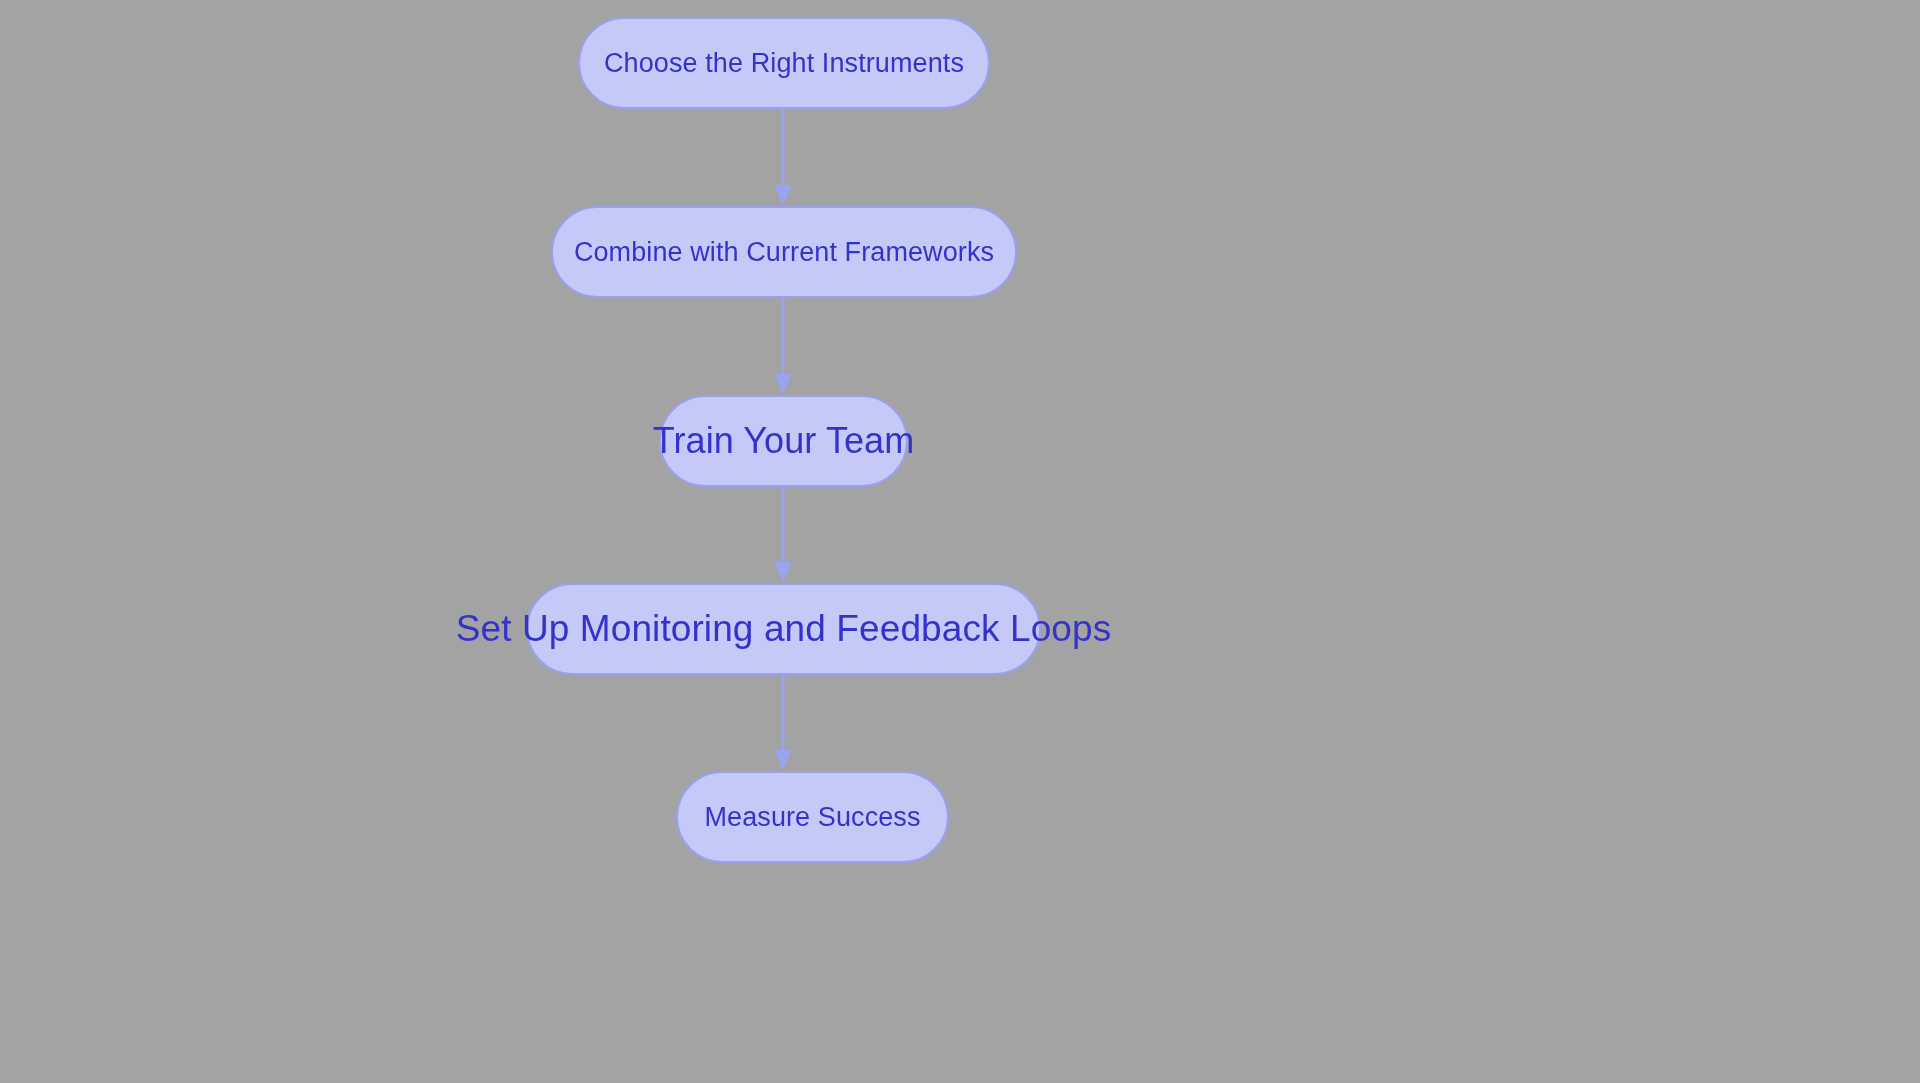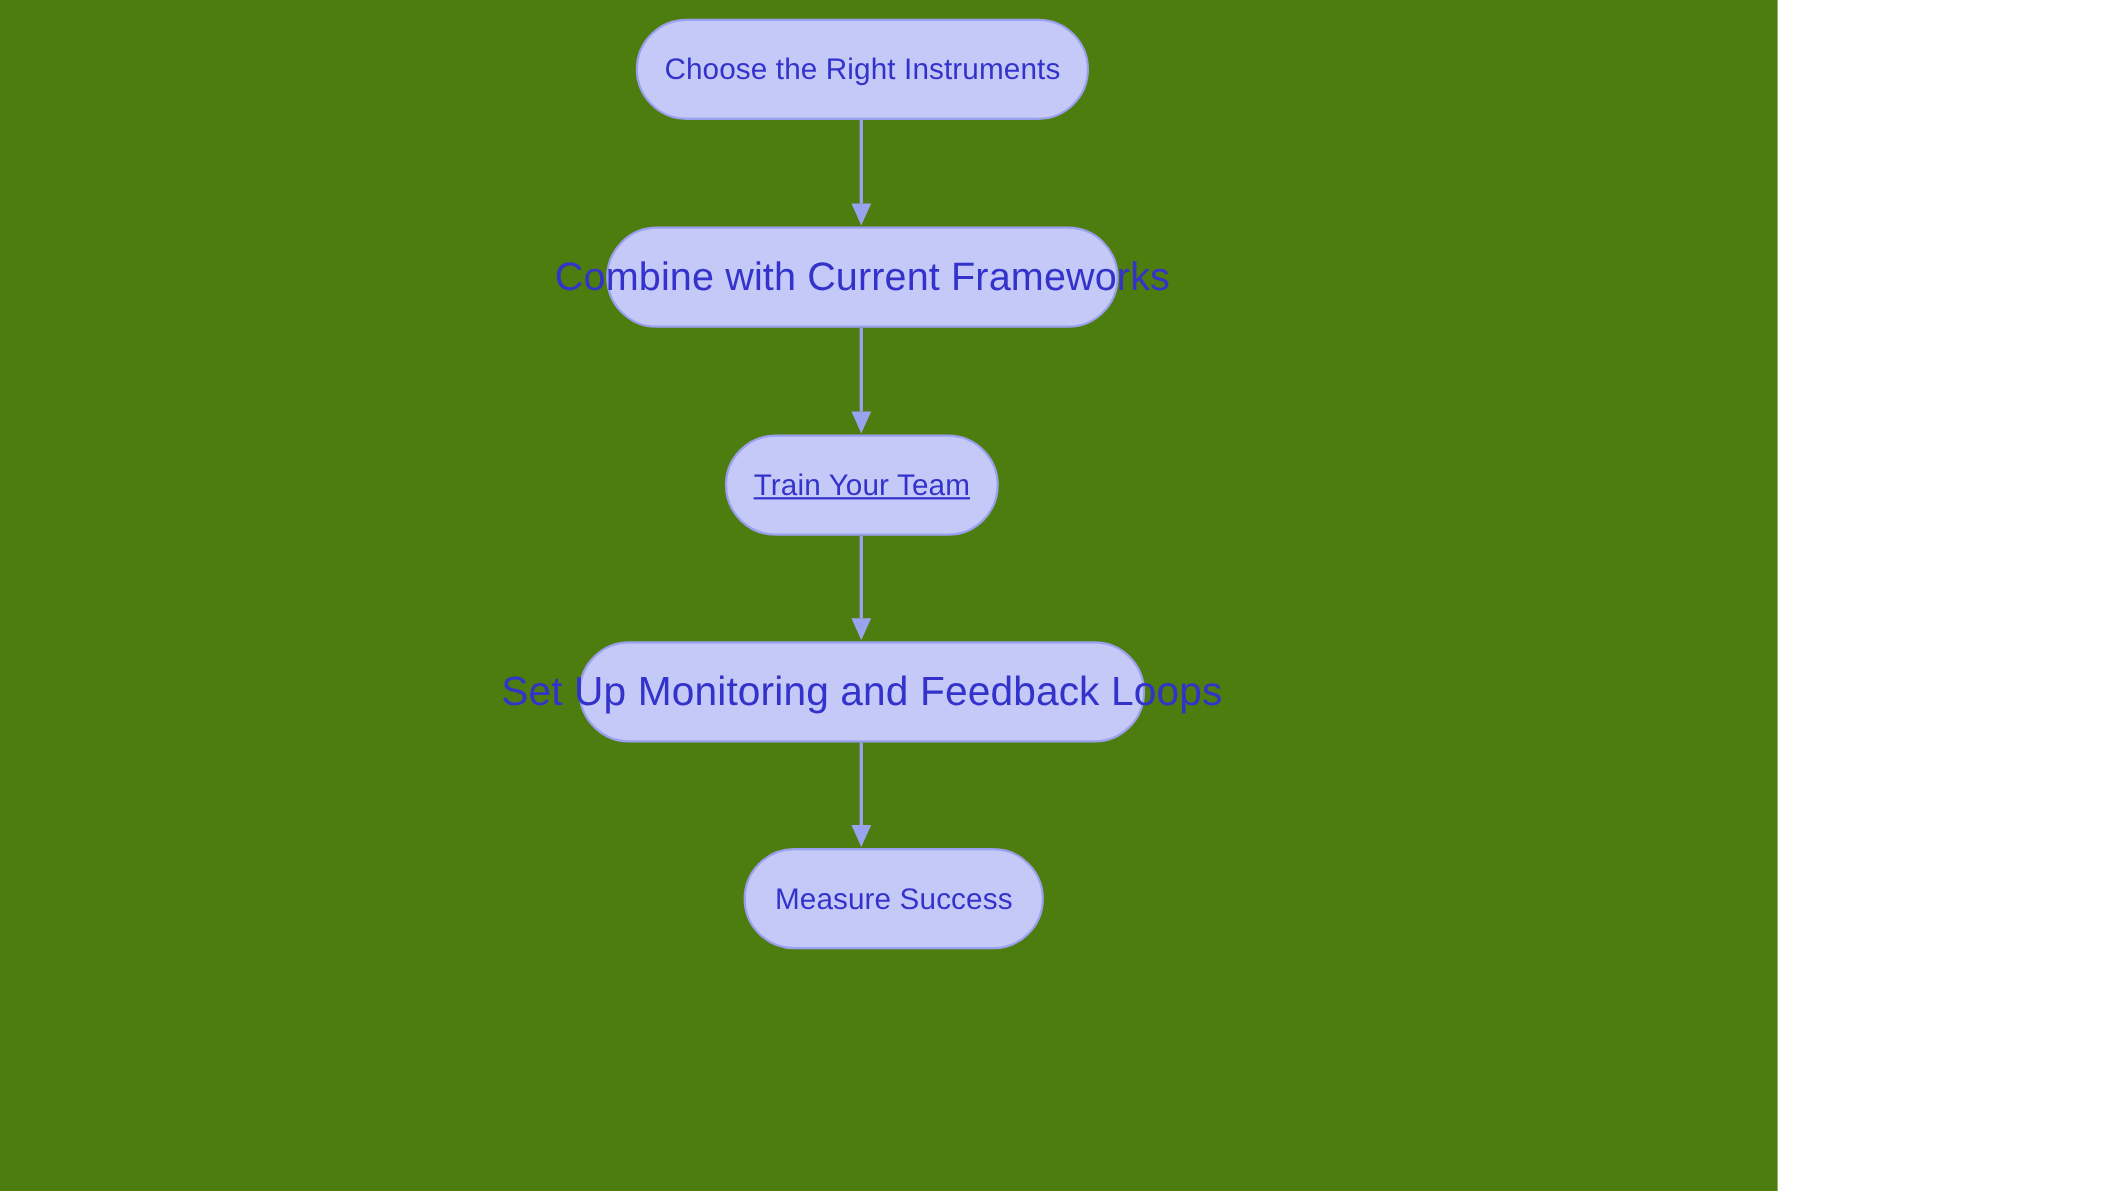--- a/index.html
+++ b/index.html
@@ -45,21 +45,21 @@
     line-height: 1.2;
     letter-spacing: 0.1px;
     white-space: nowrap;
     text-align: center;
     user-select: none;
   }
 </style>
 </head>
 <body>
 
-<div id="canvas" style="width: 1616px; height: 1083px; background: #4d7c0f;">
+<div id="canvas" style="width: 1920px; height: 1083px; background: #a3a3a3;">
 
   <svg id="edge-layer" viewBox="0 0 1920 1083" width="1920" height="1083" xmlns="http://www.w3.org/2000/svg">
       <g>
         <line x1="783" y1="109" x2="783" y2="185" stroke="#9aa3f0" stroke-width="3"></line>
         <polygon points="774,185 792,185 783,205" fill="#9aa3f0"></polygon>
       </g>
       <g>
         <line x1="783" y1="298" x2="783" y2="374" stroke="#9aa3f0" stroke-width="3"></line>
         <polygon points="774,374 792,374 783,394" fill="#9aa3f0"></polygon>
       </g>
@@ -71,24 +71,24 @@
         <line x1="783" y1="675" x2="783" y2="750" stroke="#9aa3f0" stroke-width="3"></line>
         <polygon points="774,750 792,750 783,770" fill="#9aa3f0"></polygon>
       </g>
     </svg>
 
   <div id="node-layer">
       <div class="node" style="left: 578px; top: 17px; width: 412px; height: 92px; background: rgb(197, 201, 247); border-color: rgb(154, 160, 238); border-width: 2px; border-radius: 46px;">
         <span class="node-label" style="color: rgb(51, 51, 204); font-size: 27px;">Choose the Right Instruments</span>
       </div>
       <div class="node" style="left: 551px; top: 206px; width: 466px; height: 92px; background: rgb(197, 201, 247); border-color: rgb(154, 160, 238); border-width: 2px; border-radius: 46px;">
-        <span class="node-label" style="color: rgb(51, 51, 204); font-size: 36px;">Combine with Current Frameworks</span>
+        <span class="node-label" style="color: rgb(51, 51, 204); font-size: 27px;">Combine with Current Frameworks</span>
       </div>
       <div class="node" style="left: 659px; top: 395px; width: 249px; height: 92px; background: rgb(197, 201, 247); border-color: rgb(154, 160, 238); border-width: 2px; border-radius: 46px;">
-        <span class="node-label" style="color: rgb(51, 51, 204); font-size: 27px; text-decoration: underline;">Train Your Team</span>
+        <span class="node-label" style="color: rgb(51, 51, 204); font-size: 36px;">Train Your Team</span>
       </div>
       <div class="node" style="left: 526px; top: 583px; width: 515px; height: 92px; background: rgb(197, 201, 247); border-color: rgb(154, 160, 238); border-width: 2px; border-radius: 46px;">
         <span class="node-label" style="color: rgb(51, 51, 204); font-size: 37px;">Set Up Monitoring and Feedback Loops</span>
       </div>
       <div class="node" style="left: 676px; top: 771px; width: 273px; height: 92px; background: rgb(197, 201, 247); border-color: rgb(154, 160, 238); border-width: 2px; border-radius: 46px;">
         <span class="node-label" style="color: rgb(51, 51, 204); font-size: 27px;">Measure Success</span>
       </div>
     </div>
 
 </div>

